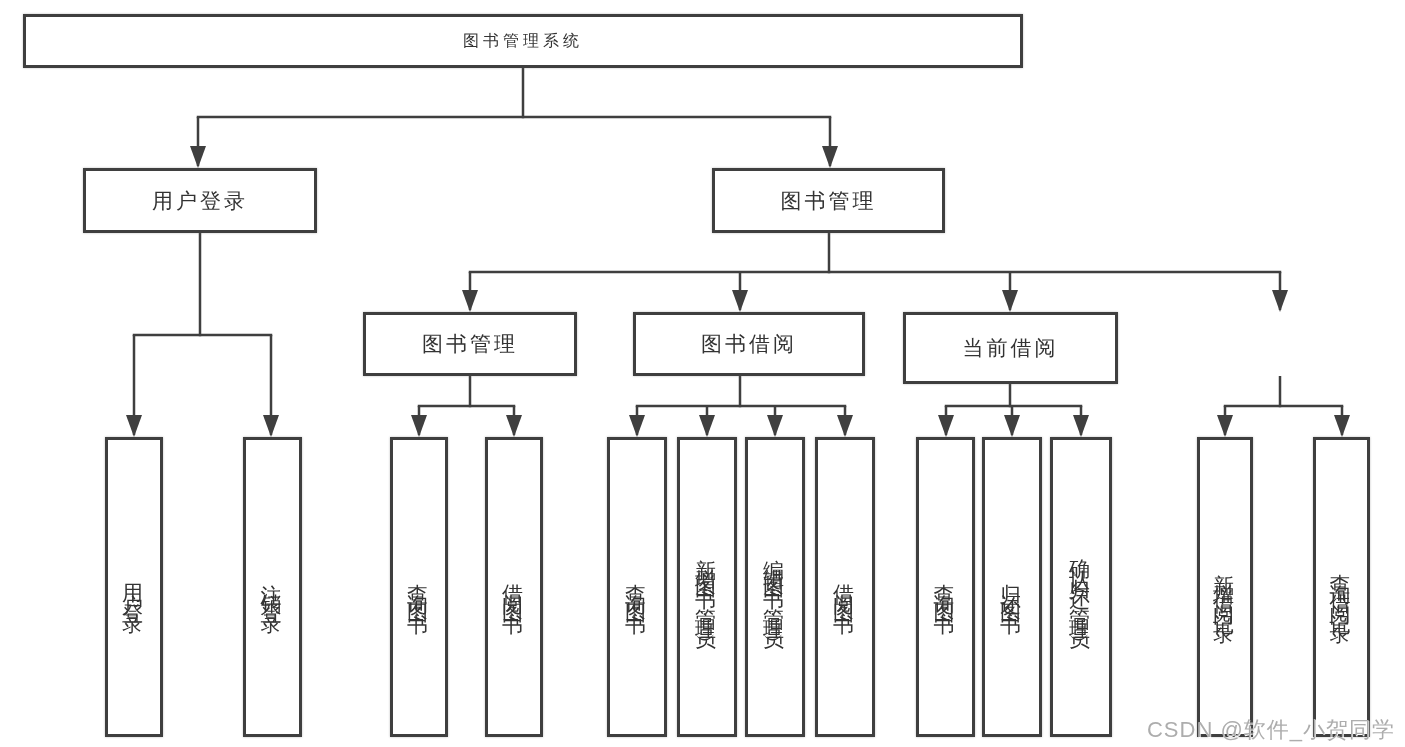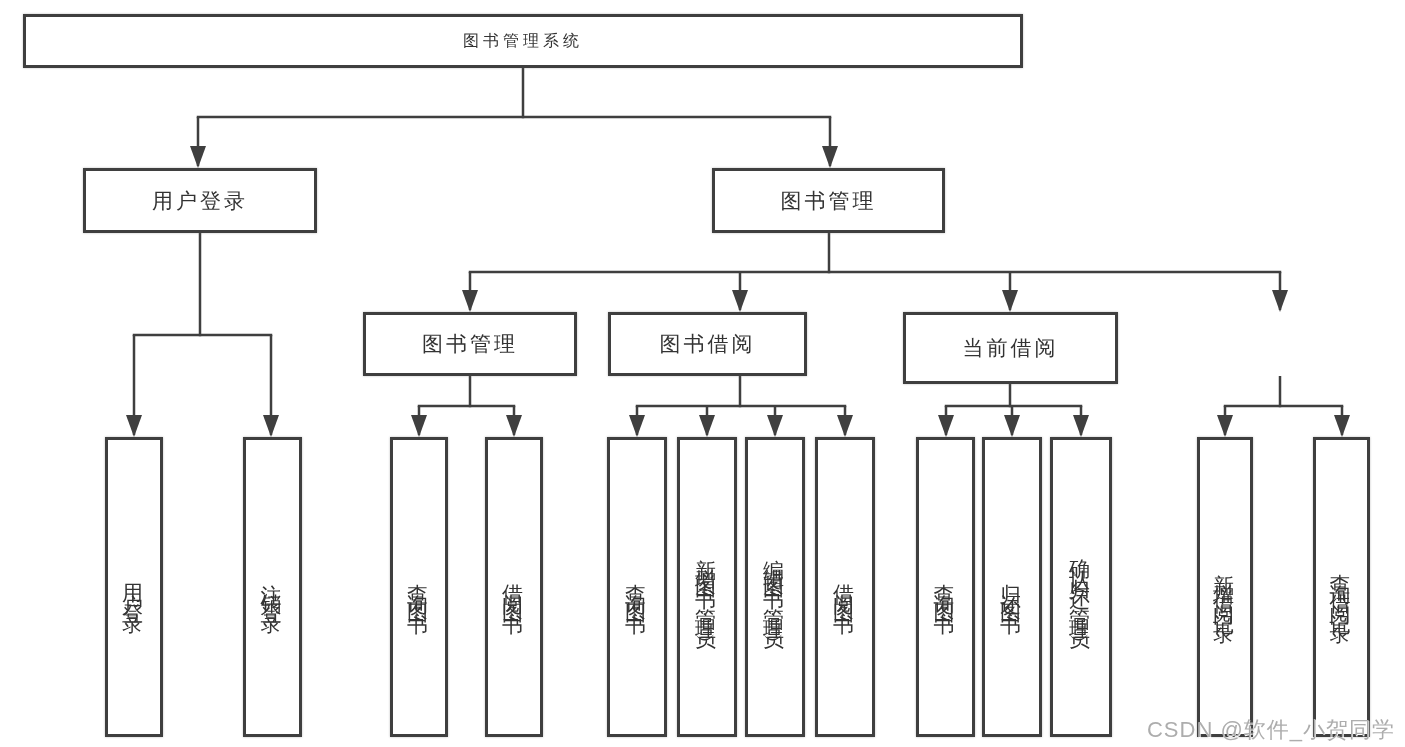--- a/index.html
+++ b/index.html
@@ -103,21 +103,21 @@
       <line x1="1342" y1="406" x2="1342" y2="435" marker-end="url(#arrow)"></line>
     </g>
   </svg>
 
   <div class="node hnode root-node" style="left:23px;top:14px;width:1000px;height:54px;">图书管理系统</div>
 
   <div class="node hnode" style="left:83px;top:168px;width:234px;height:65px;">用户登录</div>
   <div class="node hnode" style="left:712px;top:168px;width:233px;height:65px;">图书管理</div>
 
   <div class="node hnode" style="left:363px;top:312px;width:214px;height:64px;">图书管理</div>
-  <div class="node hnode" style="left:608px;top:312px;width:199px;height:64px;">图书借阅</div>
+  <div class="node hnode" style="left:633px;top:312px;width:232px;height:64px;">图书借阅</div>
   <div class="node hnode" style="left:903px;top:312px;width:215px;height:72px;">当前借阅</div>
 
   <div class="node vnode" style="left:105px;top:437px;width:58px;height:300px;">
     <span class="vtext">用户登录</span>
   </div>
   <div class="node vnode" style="left:243px;top:437px;width:59px;height:300px;">
     <span class="vtext">注销登录</span>
   </div>
 
   <div class="node vnode" style="left:390px;top:437px;width:58px;height:300px;">

